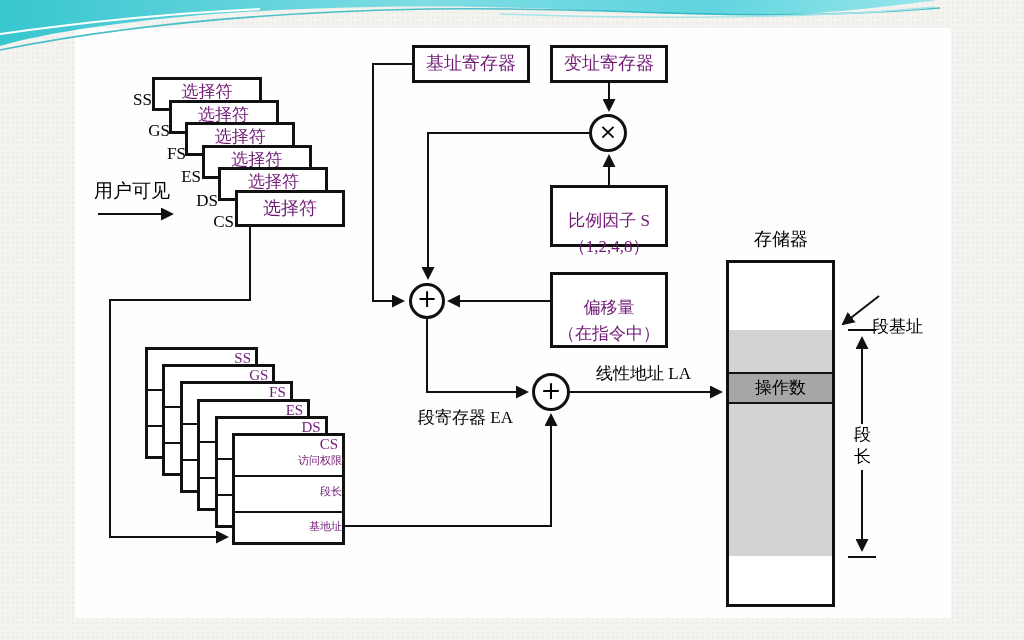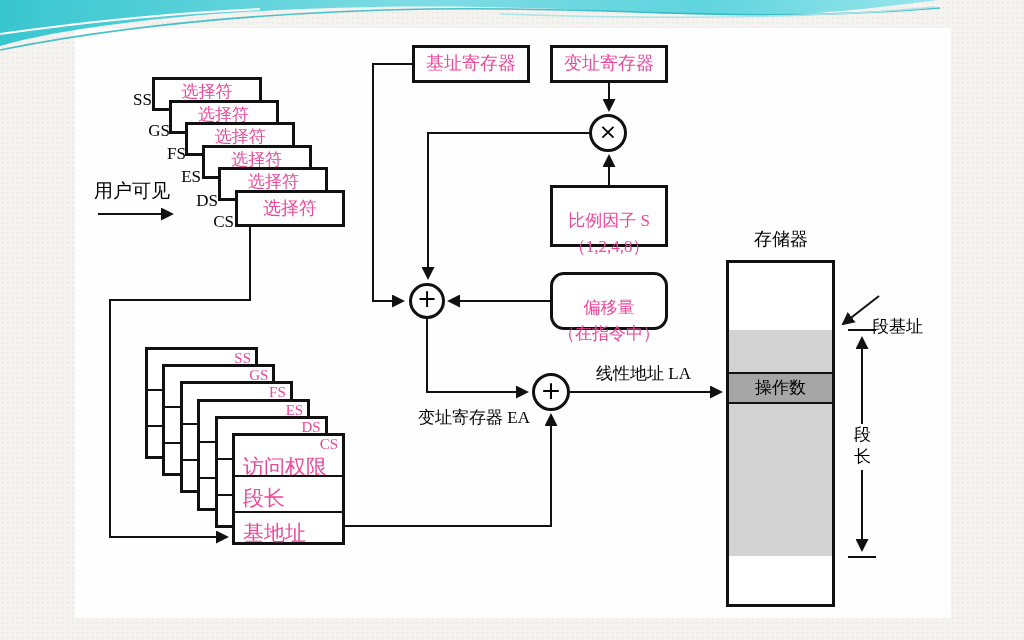--- a/index.html
+++ b/index.html
@@ -5,28 +5,28 @@
   html,body{margin:0;padding:0;}
   .stage{position:relative;width:1024px;height:640px;overflow:hidden;
     background-color:#f4f3f0;
     background-image:radial-gradient(#e9e8e5 1px, transparent 1px);
     background-size:5px 5px;
     font-family:"Liberation Serif","DejaVu Serif",serif;color:#000;}
   .panel{position:absolute;left:75px;top:28px;width:876px;height:590px;background:#fefefe;}
   .decor{position:absolute;left:0;top:0;}
   .wires{position:absolute;left:0;top:0;pointer-events:none;}
   .box{position:absolute;box-sizing:border-box;background:#fff;border:3px solid #111;
-    text-align:center;color:#ec4899;}
+    text-align:center;color:#701a75;}
   .sel{width:110px;height:34px;font-size:17px;line-height:22px;padding-top:1px;}
   .sel-front{width:110px;height:37px;font-size:18px;line-height:30px;padding-top:0;}
   .reg-label{position:absolute;width:30px;text-align:right;font-size:17px;}
   .dbox{width:113px;height:112px;}
   .dl{position:absolute;left:0;right:0;height:0;border-top:2.5px solid #111;}
   .dtag{position:absolute;top:0;right:4px;font-size:15px;line-height:17px;}
-  .drow{position:absolute;left:8px;right:0;text-align:left;font-size:21px;}
+  .drow{position:absolute;left:0;right:0;text-align:right;font-size:11px;}
   .two-line{font-size:17px;line-height:26px;padding-top:20px;}
   .two-line span{display:block;}
   .rbox{width:118px;height:38px;font-size:18px;line-height:30px;}
   .op-circle{position:absolute;box-sizing:border-box;border:3px solid #111;border-radius:50%;
     background:#fff;text-align:center;font-family:"DejaVu Sans",sans-serif;}
   .op-mult{left:589px;top:114px;width:38px;height:38px;font-size:22px;line-height:30px;}
   .op-add1{left:409px;top:283px;width:36px;height:36px;font-size:24px;line-height:27px;}
   .op-add2{left:532px;top:373px;width:38px;height:38px;font-size:25px;line-height:29px;}
   .lbl{position:absolute;font-size:17px;white-space:nowrap;}
   .title{position:absolute;font-size:18px;text-align:center;white-space:nowrap;}
@@ -109,28 +109,28 @@
 
   <div class="op-circle op-mult">×</div>
 
   <div class="box two-line" style="left:550px;top:185px;width:118px;height:62px;">
     <span>比例因子 S</span>
     <span>（1,2,4,8）</span>
   </div>
 
   <div class="op-circle op-add1">+</div>
 
-  <div class="box two-line" style="left:550px;top:272px;width:118px;height:58px;border-radius:14px;">
+  <div class="box two-line" style="left:550px;top:272px;width:118px;height:76px;">
     <span>偏移量</span>
     <span>（在指令中）</span>
   </div>
 
   <div class="op-circle op-add2">+</div>
 
-  <div class="lbl" style="left:418px;top:406px;">变址寄存器 EA</div>
+  <div class="lbl" style="left:418px;top:406px;">段寄存器 EA</div>
   <div class="lbl" style="left:596px;top:362px;width:116px;text-align:left;">线性地址 LA</div>
 
 
   <div class="box dbox" style="left:145px;top:347px;">
     <span class="dtag">SS</span>
     <div class="dl" style="top:39px"></div>
     <div class="dl" style="top:75px"></div>
   </div>
   <div class="box dbox" style="left:162.4px;top:364.2px;">
     <span class="dtag">GS</span>

